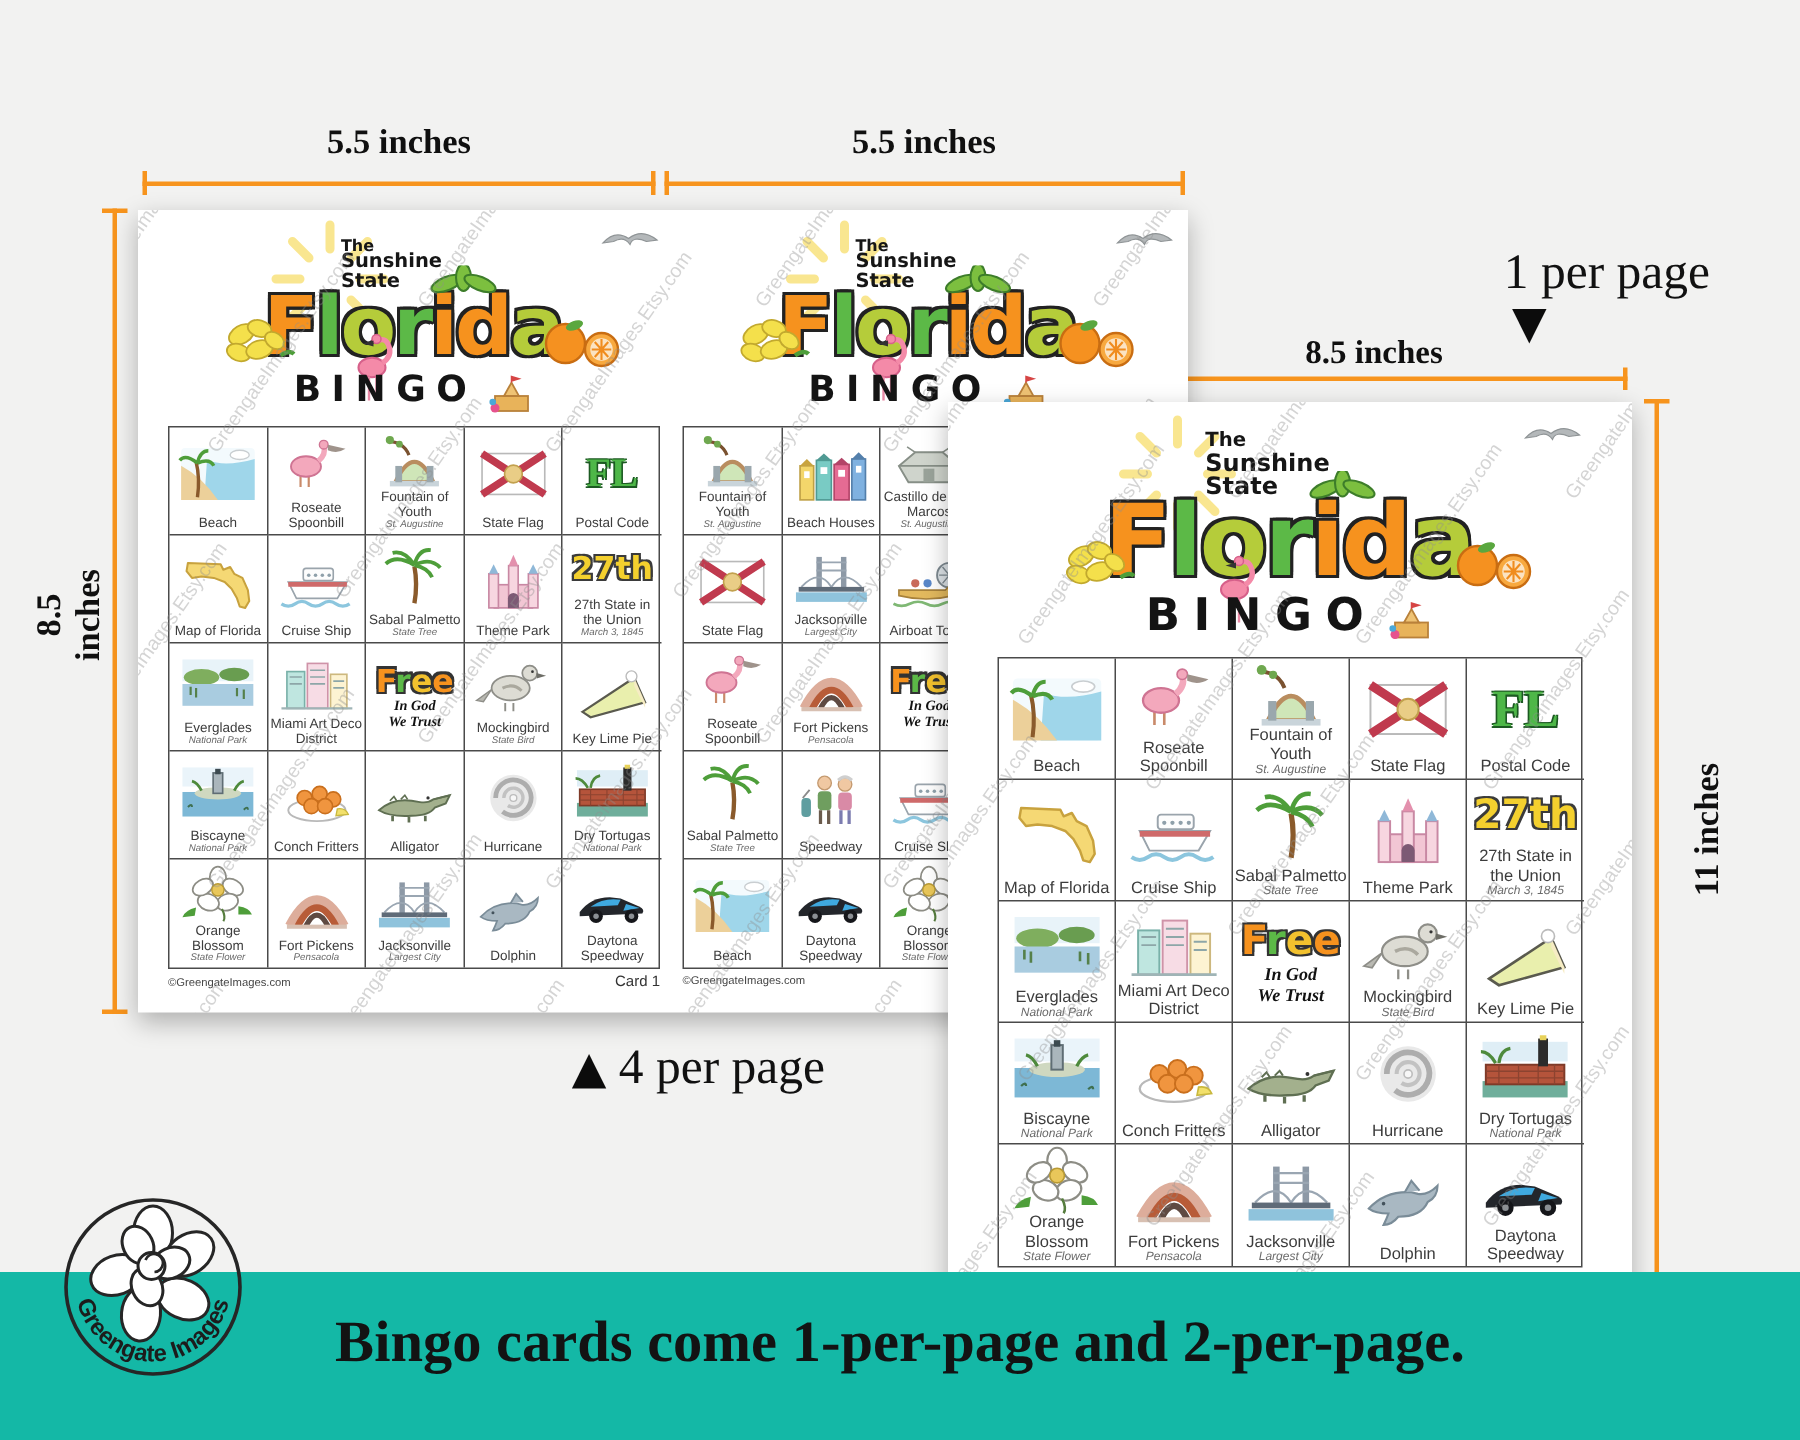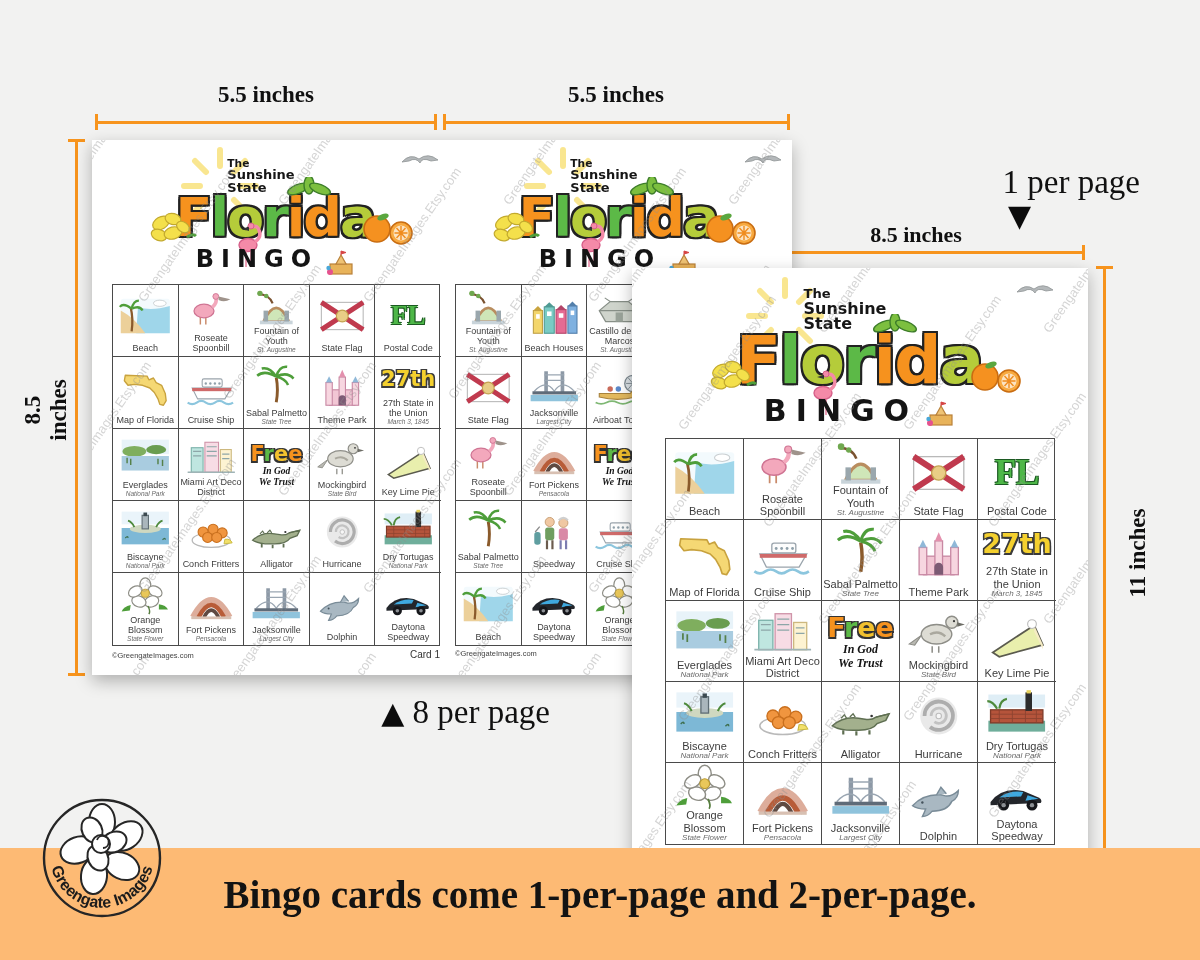--- a/index.html
+++ b/index.html
@@ -83,21 +83,21 @@
   .deco-flamingo{left:30%;bottom:-28px;z-index:4;}
   .deco-gull{position:absolute;right:0;top:2px;z-index:3;line-height:0;}
   .deco-castle{margin-left:8px;transform:translateY(4px);line-height:0;}
 
   
   .wm-layer{position:absolute;inset:0;overflow:hidden;z-index:6;pointer-events:none;}
   .wmk{position:absolute;font:400 13px "Liberation Sans",sans-serif;color:#8f8f8f;opacity:.38;
        white-space:nowrap;transform:rotate(-55deg);}
 
   
-  #bottom-bar{position:absolute;left:0;top:848px;width:1200px;height:112px;background:#fdba74;z-index:5;}
+  #bottom-bar{position:absolute;left:0;top:848px;width:1200px;height:112px;background:#14b8a6;z-index:5;}
   #bottom-bar .bar-text{padding-top:24px;text-align:center;font:700 39px "Liberation Serif",serif;color:#131313;}
   #gg-logo{position:absolute;left:34px;top:784px;z-index:7;line-height:0;}
 </style>
 </head>
 <body>
 
 <div id="stage">
 
   <div class="mline" style="left:95px;top:121px;width:342px;height:3px;"></div>
   <div class="mline" style="left:95px;top:114px;width:3px;height:16px;"></div>
@@ -121,21 +121,21 @@
   <div class="mline" style="left:1103px;top:267px;width:3px;height:581px;"></div>
   <div class="mline" style="left:1096px;top:266px;width:17px;height:3px;"></div>
   <div class="dim-label dim-vert" style="left:1093px;top:540px;width:90px;">11 inches</div>
 
 
   <div class="page-note" style="left:930px;top:164px;width:210px;">1 per page</div>
   <div class="marker" style="position:absolute;left:1008px;top:198px;">▼</div>
 
   <div class="page-note" style="left:190px;top:694px;width:360px;">
     <span class="marker">▲</span>
-    <span>8 per page</span>
+    <span>4 per page</span>
   </div>
 
   <div id="sheet2up" class="sheet">
     <div class="pcard sm" style="left:20px;top:8px;width:328px;">
         <div class="florida-logo sm" style="height: 136px; display: flex; flex-direction: column; align-items: center; justify-content: center;">
           <div class="deco-sun"><svg width="84" height="84" viewBox="0 0 84 84">
               <g stroke="#f9e27d" stroke-width="6" stroke-linecap="round">
                 <path d="M42 6 V22 M42 62 V78 M6 42 H22 M62 42 H78 M17 17 l11 11 M56 56 l11 11 M67 17 l-11 11 M28 56 l-11 11"></path>
               </g>
             </svg></div>

